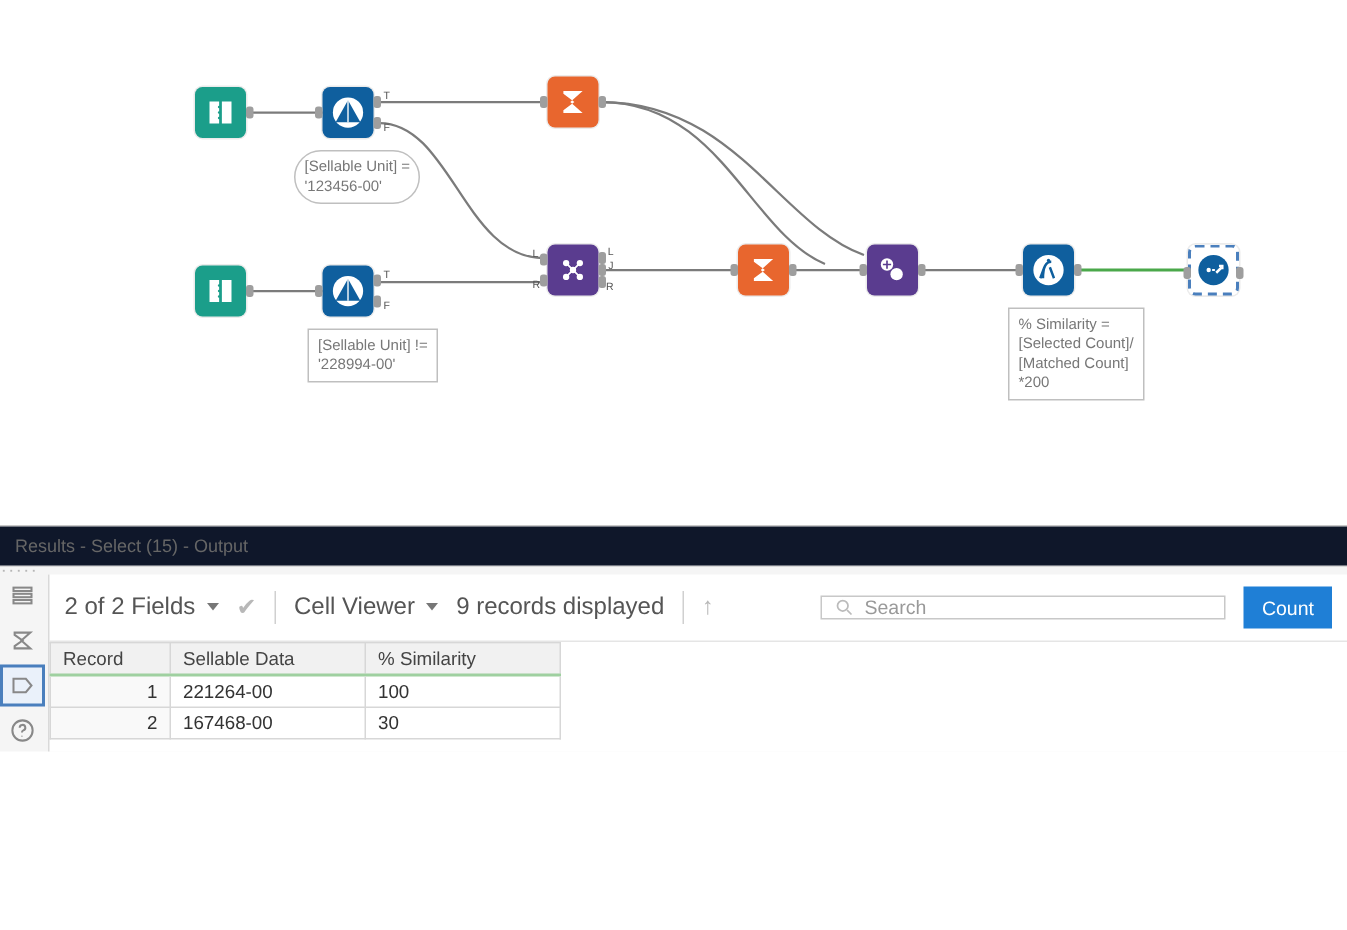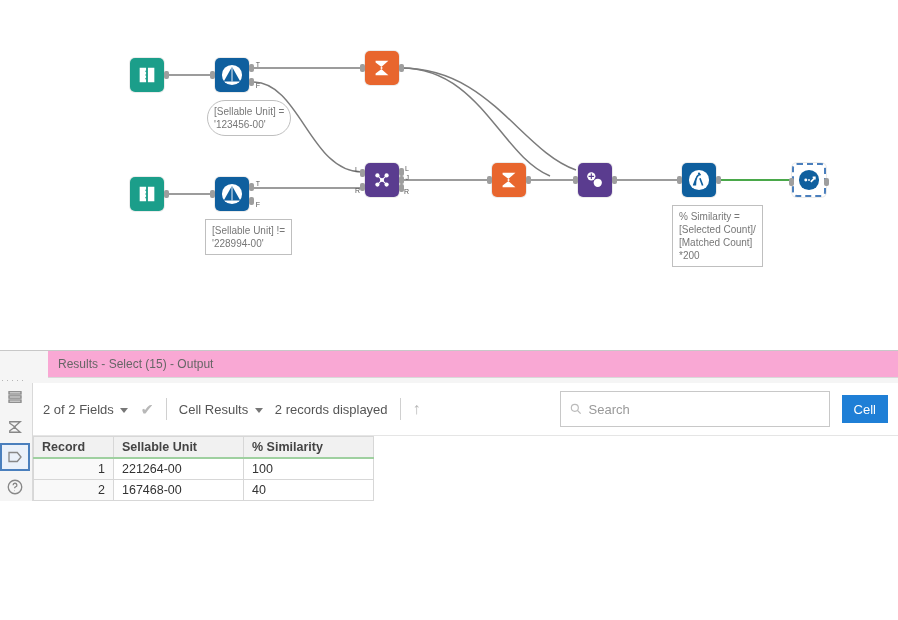--- a/index.html
+++ b/index.html
@@ -64,22 +64,21 @@
   .divider-pane {
     width: 898px;
     border-top: 1px solid #c8c8c8;
     background: #f5f5f5;
   }
   .results-header {
     padding: 6px 10px;
     font-size: 12px;
     color: #666;
     border-bottom: 1px solid #d9d9d9;
-    background: #f9a8d4;
-    margin-left: 48px;
+    background: #0f172a;
   }
   .dots-handle {
     height: 5px;
     background-image: radial-gradient(#b6b6b6 18%, transparent 20%);
     background-size: 5px 5px;
     background-repeat: repeat-x;
     background-position: 10px 0;
     width: 25px;
     margin-left: 0;
   }
@@ -117,38 +116,38 @@
     align-items: center;
     padding: 8px 10px;
     gap: 12px;
     border-bottom: 1px solid #e5e5e5;
   }
   .toolbar .sep {
     width: 1px;
     height: 22px;
     background: #d0d0d0;
   }
-  .toolbar .label { color: #555; font-size: 13px; }
+  .toolbar .label { color: #555; font-size: 16px; }
   .toolbar .dropdown-caret {
     display: inline-block;
     margin-left: 3px;
     width: 0; height: 0;
     border-left: 4px solid transparent;
     border-right: 4px solid transparent;
     border-top: 5px solid #777;
     vertical-align: middle;
   }
   .check-icon { color: #b8b8b8; font-size: 16px; }
   .up-icon { color: #b8b8b8; font-size: 16px; }
   .search-box {
     flex: 0 0 270px;
     border: 1px solid #c8c8c8;
-    height: 36px;
-    display: flex;
-    align-items: center;
+    height: 16px;
+    display: flex;
+    align-items: flex-end;
     padding: 0 8px;
     gap: 6px;
     font-size: 13px;
     color: #999;
     margin-left: auto;
   }
   .search-box svg { width: 14px; height: 14px; stroke: #bbb; fill:none; stroke-width:2; }
   .data-btn {
     background: #1f7fd6;
     color: #fff;
@@ -165,21 +164,21 @@
     margin: 0;
   }
   .grid th, .grid td {
     border: 1px solid #d7d7d7;
     padding: 3px 8px;
     text-align: left;
   }
   .grid thead th {
     background: #f1f1f1;
     color: #444;
-    font-weight: 700;
+    font-weight: 400;
     border-bottom: 2px solid #9fd0a0;
   }
   .grid .recno { text-align: right; color: #333; width: 80px; background:#f9f9f9; }
   svg.conn { position: absolute; top:0; left:0; width:898px; height:350px; pointer-events:none; }
   svg.conn path { fill: none; stroke: #7b7b7b; stroke-width: 1.5; }
 </style>
 </head>
 <body>
 
 <div class="canvas">
@@ -223,21 +222,21 @@
         <circle cx="12" cy="12" r="11" fill="#fff"></circle>
         <path d="M12 3 L21 19 H3 Z" fill="#0f5f9e"></path>
         <path d="M12 3 L12 19" stroke="#fff" stroke-width="1"></path>
       </svg>
     <div class="port left"></div>
     <div class="port rightT"></div>
     <div class="port rightF"></div>
     <div class="port-label" style="right:-11px; top:3px;">T</div>
     <div class="port-label" style="right:-11px; bottom:3px;">F</div>
   </div>
-  <div class="annot" style="left:207px; top:100px;border-radius:18px;">[Sellable Unit] =
+  <div class="annot" style="left:196px; top:100px;border-radius:18px;">[Sellable Unit] =
 '123456-00'</div>
 
   <div class="node orange" style="left:365px; top:51px;">
     <svg viewBox="0 0 24 24">
         <path d="M5 4 H19 L10 12 L19 20 H5 V18 L13 12 L5 6 Z" fill="#fff"></path>
       </svg>
     <div class="port left"></div>
     <div class="port right"></div>
   </div>
 
@@ -380,54 +379,54 @@
     </div>
     <div class="main-results">
       <div class="toolbar">
         <span class="label">
           <span>2 of 2 Fields</span>
           <span class="dropdown-caret"></span>
         </span>
         <span class="check-icon">✔</span>
         <span class="sep"></span>
         <span class="label">
-          <span>Cell Results</span>
+          <span>Cell Viewer</span>
           <span class="dropdown-caret"></span>
         </span>
-        <span class="label">2 records displayed</span>
+        <span class="label">9 records displayed</span>
         <span class="sep"></span>
         <span class="up-icon">↑</span>
         <div class="search-box">
           <svg viewBox="0 0 24 24">
               <circle cx="10" cy="10" r="6"></circle>
               <path d="M15 15 L20 20"></path>
             </svg>
           <span>Search</span>
         </div>
         <div class="data-btn">
-          <span>Cell</span>
+          <span>Count</span>
         </div>
       </div>
 
       <table class="grid">
         <thead>
           <tr>
             <th>Record</th>
-            <th style="width:130px">Sellable Unit</th>
+            <th style="width:130px">Sellable Data</th>
             <th style="width:130px">% Similarity</th>
           </tr>
         </thead>
         <tbody>
           <tr>
             <td class="recno">1</td>
             <td>221264-00</td>
             <td>100</td>
           </tr>
           <tr>
             <td class="recno">2</td>
             <td>167468-00</td>
-            <td>40</td>
+            <td>30</td>
           </tr>
         </tbody>
       </table>
     </div>
   </div>
 </div>
 
 </body></html>

